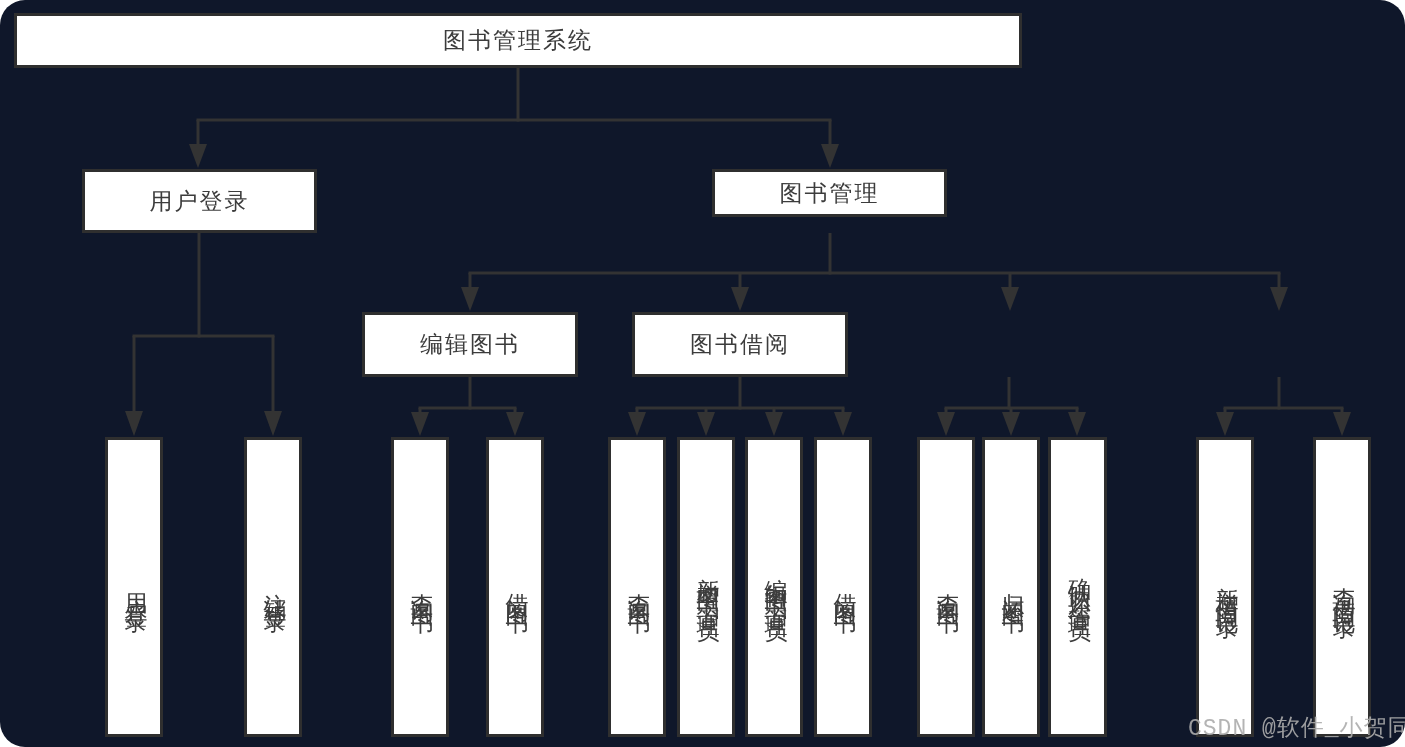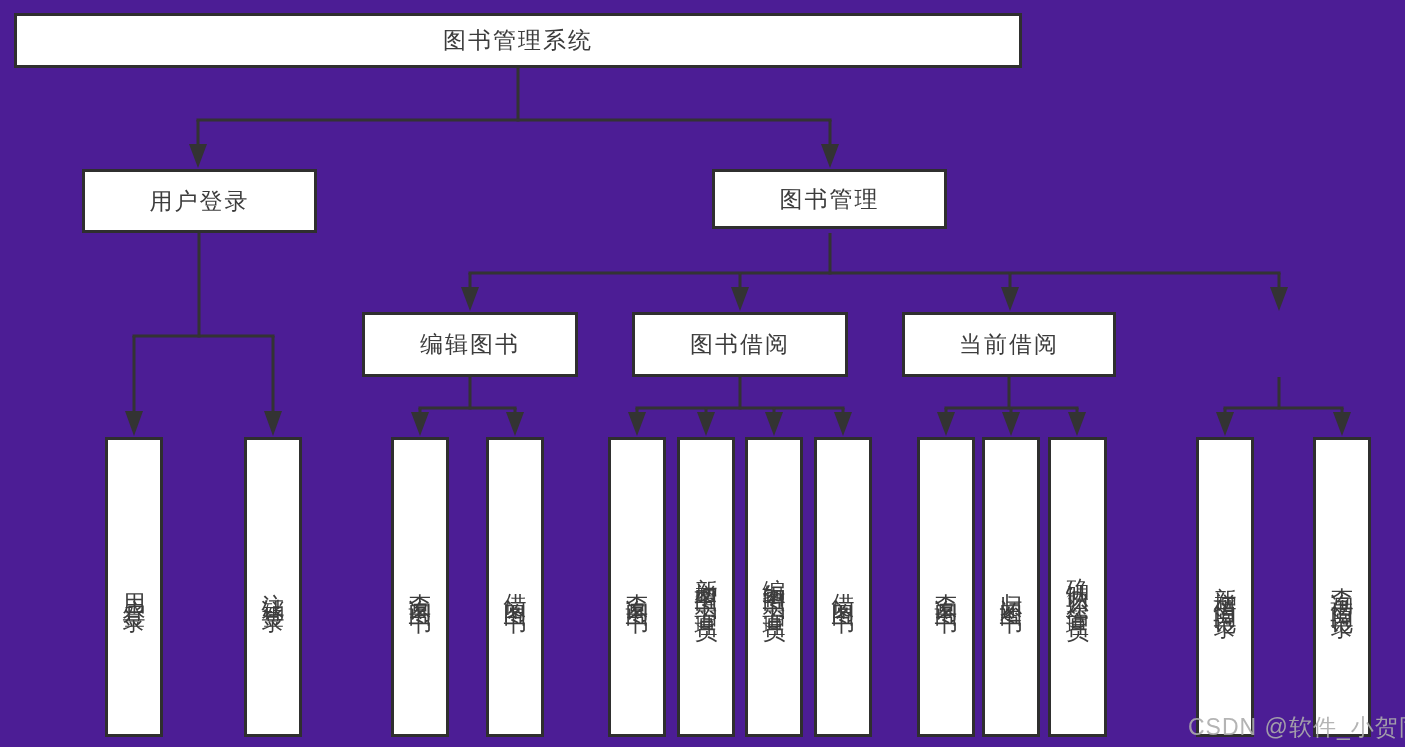--- a/index.html
+++ b/index.html
@@ -1,23 +1,24 @@
 <!DOCTYPE html>
 <html><head>
 <meta charset="utf-8">
 <style>
   html, body { margin: 0; padding: 0; background: #ffffff; }
   .stage {
     position: relative;
     width: 1405px;
     height: 747px;
-    background: #4c1d95;
+    background: #0f172a;
     overflow: hidden;
-    font-family: Liberation Sans, sans-serif;
+    font-family: Liberation Mono, monospace;
     color: #3c3c3c;
+    border-radius: 25px;
   }
   svg.connectors {
     position: absolute;
     left: 0; top: 0;
     width: 1405px; height: 747px;
   }
   svg.connectors line { stroke: #333333; stroke-width: 3; }
   svg.connectors polygon { fill: #333333; stroke: none; }
   .box {
     position: absolute;
@@ -119,32 +120,29 @@
     <polygon points="1333,412 1351,412 1342,436"></polygon>
   </svg>
 
   <div class="box h" style="left:14px; top:13px; width:1008px; height:55px;">
     <span class="lbl">图书管理系统</span>
   </div>
 
   <div class="box h" style="left:82px; top:169px; width:235px; height:64px;">
     <span class="lbl">用户登录</span>
   </div>
-  <div class="box h" style="left:712px; top:169px; width:235px; height:60px;">
+  <div class="box h" style="left:712px; top:169px; width:235px; height:48px;">
     <span class="lbl">图书管理</span>
   </div>
 
   <div class="box h" style="left:362px; top:312px; width:216px; height:65px;">
     <span class="lbl">编辑图书</span>
   </div>
   <div class="box h" style="left:632px; top:312px; width:216px; height:65px;text-align:center;">
     <span class="lbl">图书借阅</span>
-  </div>
-  <div class="box h" style="left:902px; top:312px; width:214px; height:65px;">
-    <span class="lbl">当前借阅</span>
   </div>
 
   <div class="box v" style="left:105px; top:437px; width:58px; height:300px;">
     <span class="lbl">用户登录</span>
   </div>
   <div class="box v" style="left:244px; top:437px; width:58px; height:300px;">
     <span class="lbl">注销登录</span>
   </div>
 
   <div class="box v" style="left:391px; top:437px; width:58px; height:300px;">

